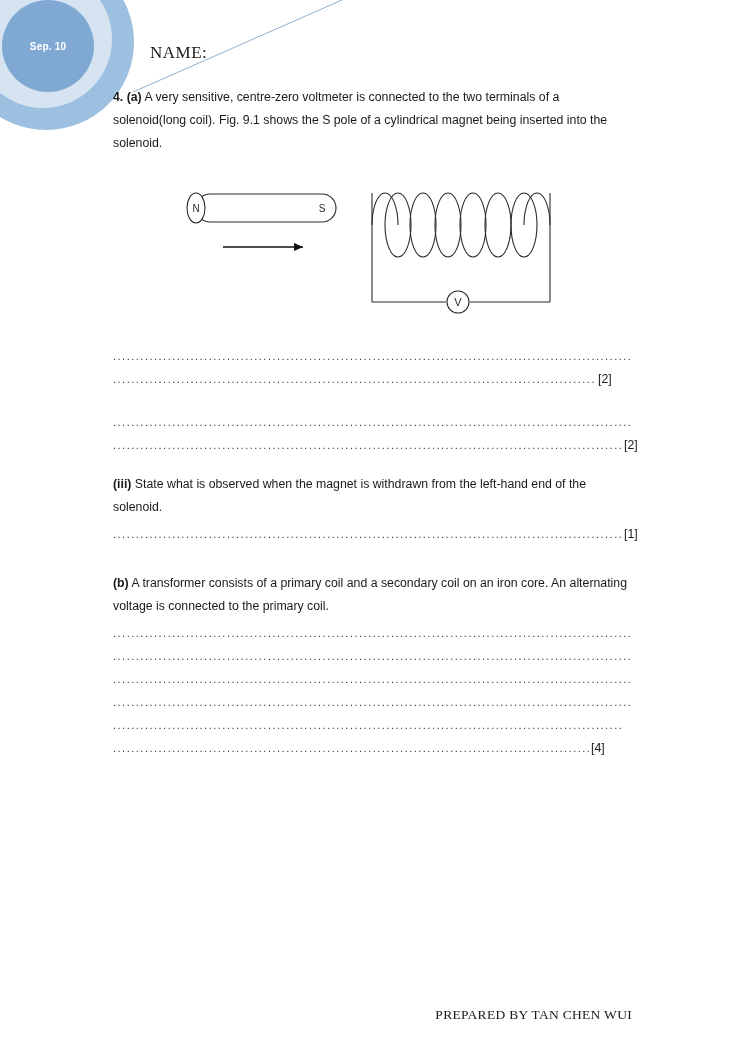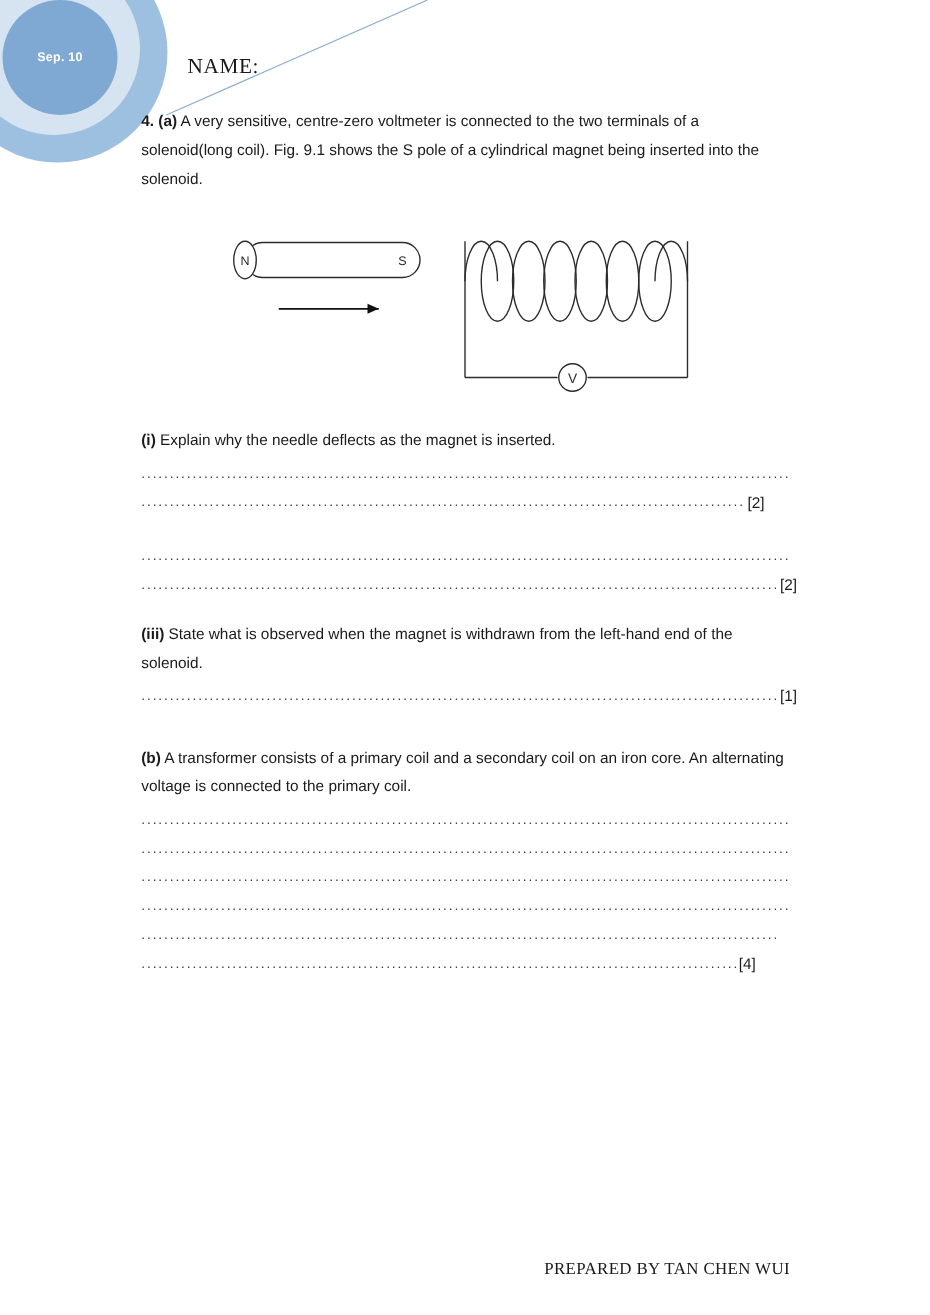--- a/index.html
+++ b/index.html
@@ -203,21 +203,20 @@
         <ellipse cx="385" cy="56" rx="13" ry="32" fill="none" stroke="#2b2b2b" stroke-width="1.1"></ellipse>
         <ellipse cx="411" cy="56" rx="13" ry="32" fill="none" stroke="#2b2b2b" stroke-width="1.1"></ellipse>
 
         <circle cx="345" cy="133" r="11" fill="#ffffff" stroke="#2b2b2b" stroke-width="1.1"></circle>
         <text x="345" y="137" font-family="Liberation Sans, sans-serif" font-size="11" fill="#2b2b2b" text-anchor="middle">V</text>
       </g>
     </svg>
   </div>
 
 
-  <p class="para"><b>(i)</b><span> Explain why the needle deflects as the magnet is inserted.</span></p>
   <div class="dots-row">
     <span class="dots full">...........................................................................................................................................................................</span>
   </div>
   <div class="dots-row">
     <span class="dots w482">...........................................................................................................................................................................</span>
     <span class="mark">[2]</span>
   </div>
 
   <div class="spacer-md"></div>
 

